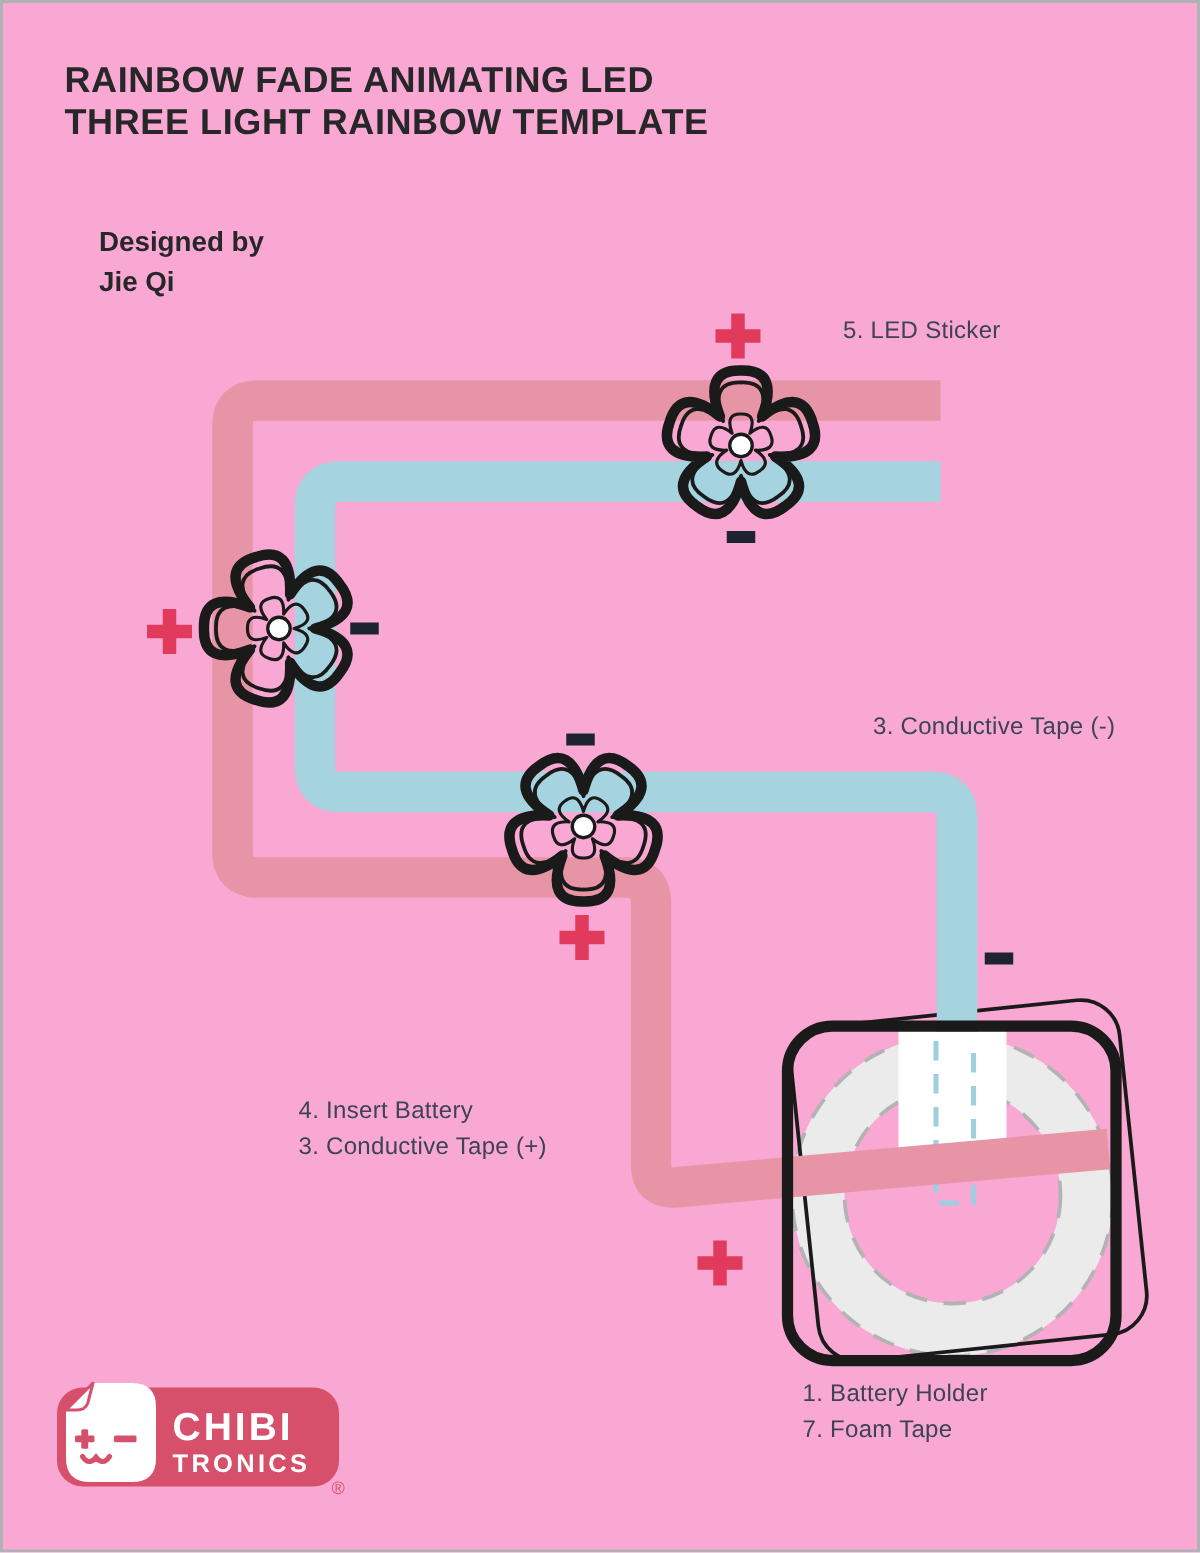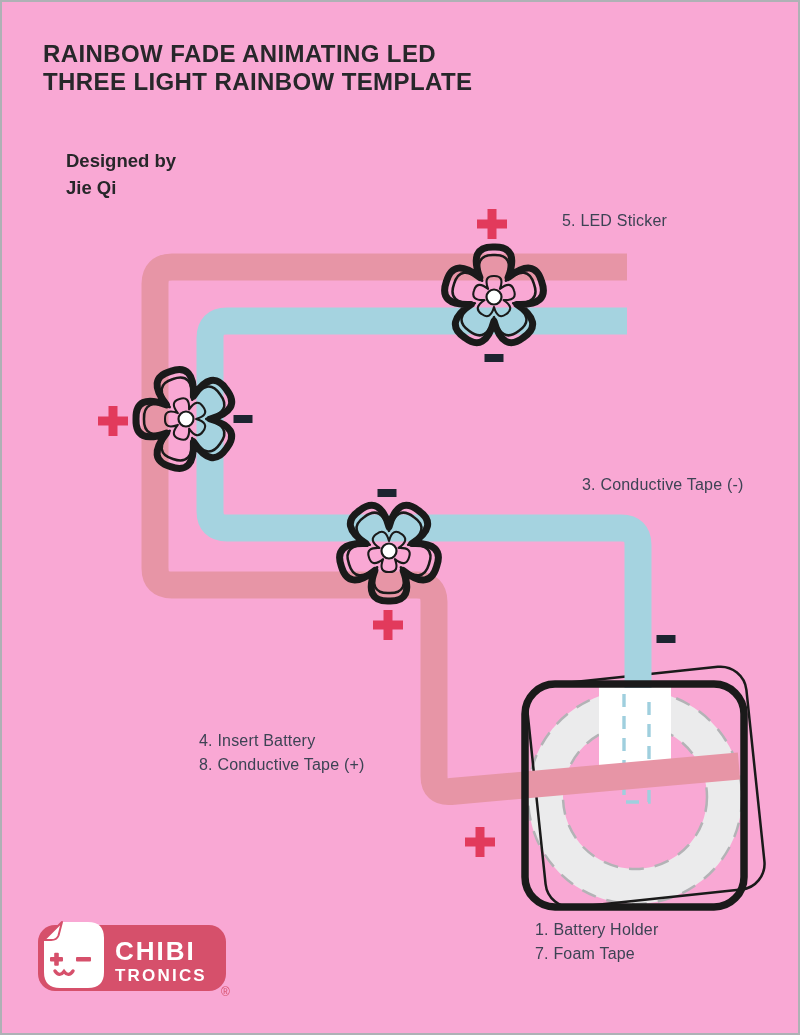--- a/index.html
+++ b/index.html
@@ -99,21 +99,21 @@
     <g style="fill:var(--minus-dark)">
       <use href="#minus" transform="translate(492,356)"></use>
       <use href="#minus" transform="translate(241,417)"></use>
       <use href="#minus" transform="translate(385,491)"></use>
       <use href="#minus" transform="translate(664,637)"></use>
     </g>
   </svg>
 
   <div class="lbl" id="lbl-led">5. LED Sticker</div>
   <div class="lbl" id="lbl-neg">3. Conductive Tape (-)</div>
-  <div class="lbl" id="lbl-battery-steps"><span>4. Insert Battery</span><br><span>8. Conductive Tape (+)</span></div>
+  <div class="lbl" id="lbl-battery-steps"><span>4. Insert Battery</span><br><span>3. Conductive Tape (+)</span></div>
   <div class="lbl" id="lbl-holder-steps"><span>1. Battery Holder</span><br><span>7. Foam Tape</span></div>
 
   <svg class="logo-svg" width="200" height="85" viewBox="0 0 200 85">
     <rect x="3" y="6" width="188" height="66" rx="17" style="fill:var(--brand-red)"></rect>
     <g>
       <path d="M 27,3 H 53 Q 69,3 69,19 V 53 Q 69,69 53,69 H 25 Q 9,69 9,53 V 21 Z" fill="#ffffff"></path>
       <path d="M 9,21 L 27,3 L 23.5,16.5 Q 21.5,21.5 15,21 Z" fill="#ffffff" style="stroke:var(--brand-red)" stroke-width="2" stroke-linejoin="round"></path>
       <g style="fill:var(--brand-red)">
         <rect x="15" y="38" width="13" height="4.5" rx="1"></rect>
         <rect x="19.2" y="33.8" width="4.6" height="13" rx="1"></rect>

